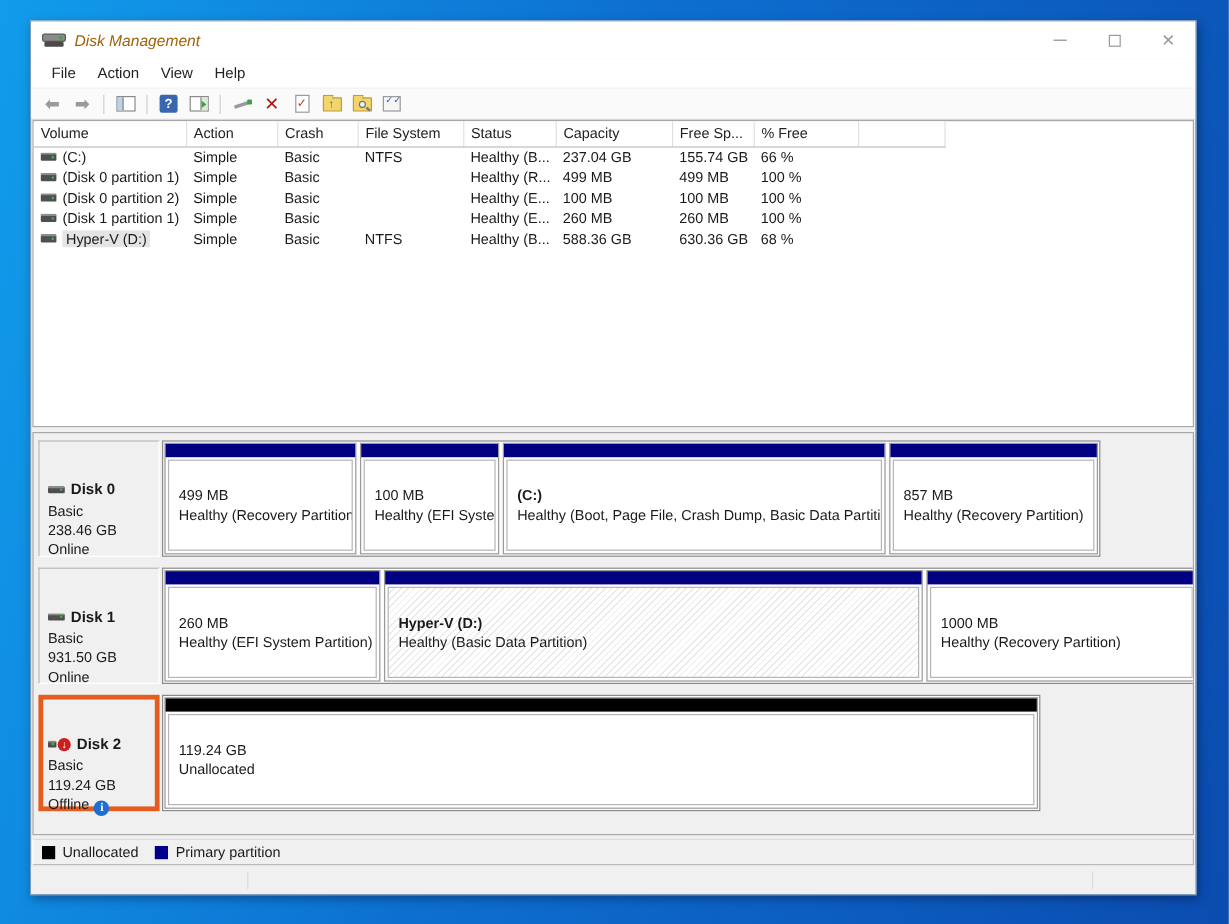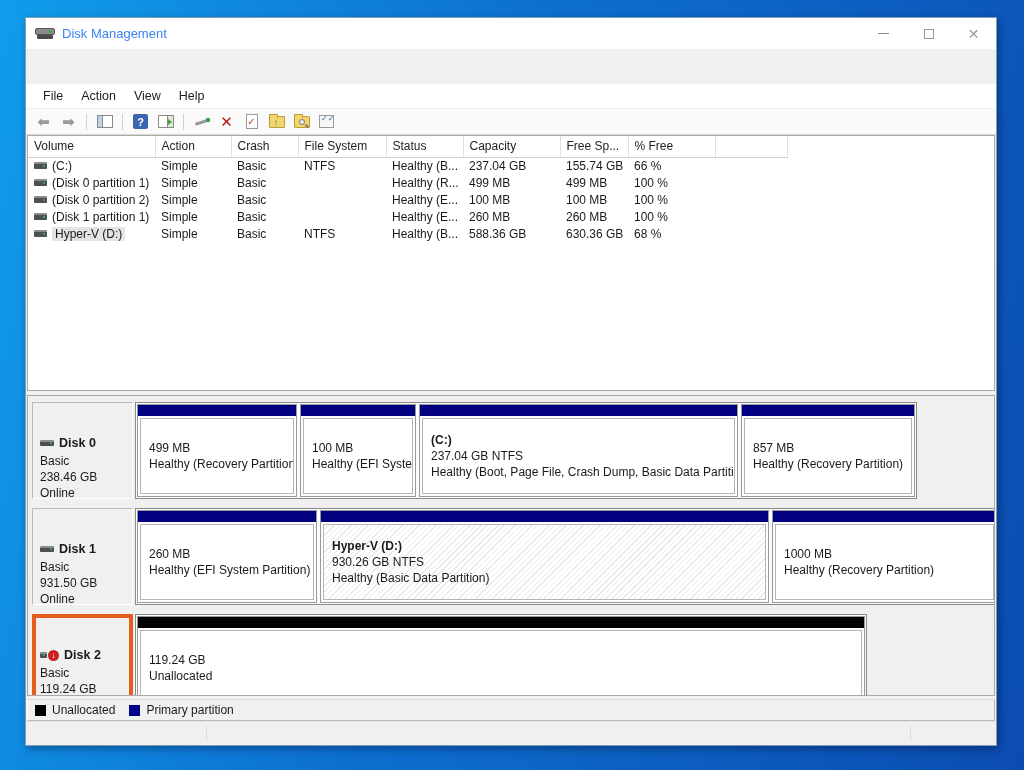--- a/index.html
+++ b/index.html
@@ -13,28 +13,28 @@
     position:absolute; left:25px; top:17px; width:972px; height:729px;
     background:#f0f0f0; border:1px solid #7f9db9; box-shadow:2px 3px 8px rgba(0,0,30,.35);
     display:flex; flex-direction:column;
   }
   
   .titlebar { height:31px; background:#ffffff; display:flex; align-items:center; padding-left:9px; flex:0 0 auto; }
   .app-icon { width:20px; height:13px; position:relative; margin-right:7px; }
   .app-icon .drive-top { position:absolute; left:0; top:1px; width:20px; height:7px; background:#8a8a8a; border-radius:2px; border:1px solid #555; }
   .app-icon .drive-base { position:absolute; left:2px; top:8px; width:16px; height:4px; background:#4a4a4a; border-radius:1px; }
   .app-icon .led { position:absolute; right:3px; top:3px; width:3px; height:3px; background:#2fae3c; border-radius:50%; }
-  .title-text { color:#3b82f6; font-size:13px; }
+  .title-text { color:#a16207; font-size:13px;font-style:italic; }
   .win-controls { margin-left:auto; display:flex; height:100%; }
   .win-btn { width:45px; height:100%; display:flex; align-items:center; justify-content:center; color:#8a8a8a; font-size:13px; }
   .glyph-min { width:11px; border-bottom:1px solid #8a8a8a; height:1px; }
   .glyph-max { width:10px; height:10px; border:1px solid #9a9a9a; }
   .glyph-close { font-size:14px; color:#9a9a9a; }
   
-  .menubar { height:25px; background:#ffffff; display:flex; align-items:center; padding-left:8px; font-size:12.5px; color:#222; border-bottom:1px solid #f0f0f0; flex:0 0 auto;margin-top:35px; }
+  .menubar { height:25px; background:#ffffff; display:flex; align-items:center; padding-left:8px; font-size:12.5px; color:#222; border-bottom:1px solid #f0f0f0; flex:0 0 auto; }
   .menu-item { padding:3px 9px; }
   
   .toolbar { height:26px; background:#fafafa; border-bottom:1px solid #d9d9d9; display:flex; align-items:center; padding-left:6px; gap:2px; flex:0 0 auto; }
   .tb-btn { width:23px; height:22px; display:flex; align-items:center; justify-content:center; }
   .tb-sep { width:1px; height:16px; background:#d0d0d0; margin:0 4px; }
   .arrow { font-size:15px; color:#9a9a9a; font-weight:bold; }
   .ico-win { width:16px; height:13px; border:1px solid #8a8a8a; background:#fff; position:relative; }
   .ico-win .pane-l { position:absolute; left:0; top:0; width:5px; height:100%; background:#bcd2e8; border-right:1px solid #8a8a8a; }
   .ico-win .pane-r { position:absolute; right:0; top:0; width:6px; height:100%; background:#dfe8d2; border-left:1px solid #8a8a8a; }
   .ico-win .play { position:absolute; right:1px; top:3px; width:0; height:0; border-left:4px solid #3f9e46; border-top:3px solid transparent; border-bottom:3px solid transparent; }
@@ -308,21 +308,20 @@
           <div class="part-body">
               <b></b>
               <span>100 MB</span>
               <span>Healthy (EFI System</span>
             </div>
         </div>
         <div class="part" style="width:319px">
           <div class="part-bar bar-primary"></div>
           <div class="part-body">
               <b>(C:)</b>
-              <span>237.04 GB NTFS</span>
               <span>Healthy (Boot, Page File, Crash Dump, Basic Data Partitio</span>
             </div>
         </div>
         <div class="part" style="width:174px">
           <div class="part-bar bar-primary"></div>
           <div class="part-body">
               <b></b>
               <span>857 MB</span>
               <span>Healthy (Recovery Partition)</span>
             </div>
@@ -346,21 +345,20 @@
           <div class="part-body">
               <b></b>
               <span>260 MB</span>
               <span>Healthy (EFI System Partition)</span>
             </div>
         </div>
         <div class="part" style="width:449px">
           <div class="part-bar bar-primary"></div>
           <div class="part-body hatched">
               <b>Hyper-V  (D:)</b>
-              <span>930.26 GB NTFS</span>
               <span>Healthy (Basic Data Partition)</span>
             </div>
         </div>
         <div class="part" style="width:225px">
           <div class="part-bar bar-primary"></div>
           <div class="part-body">
               <b></b>
               <span>1000 MB</span>
               <span>Healthy (Recovery Partition)</span>
             </div>

